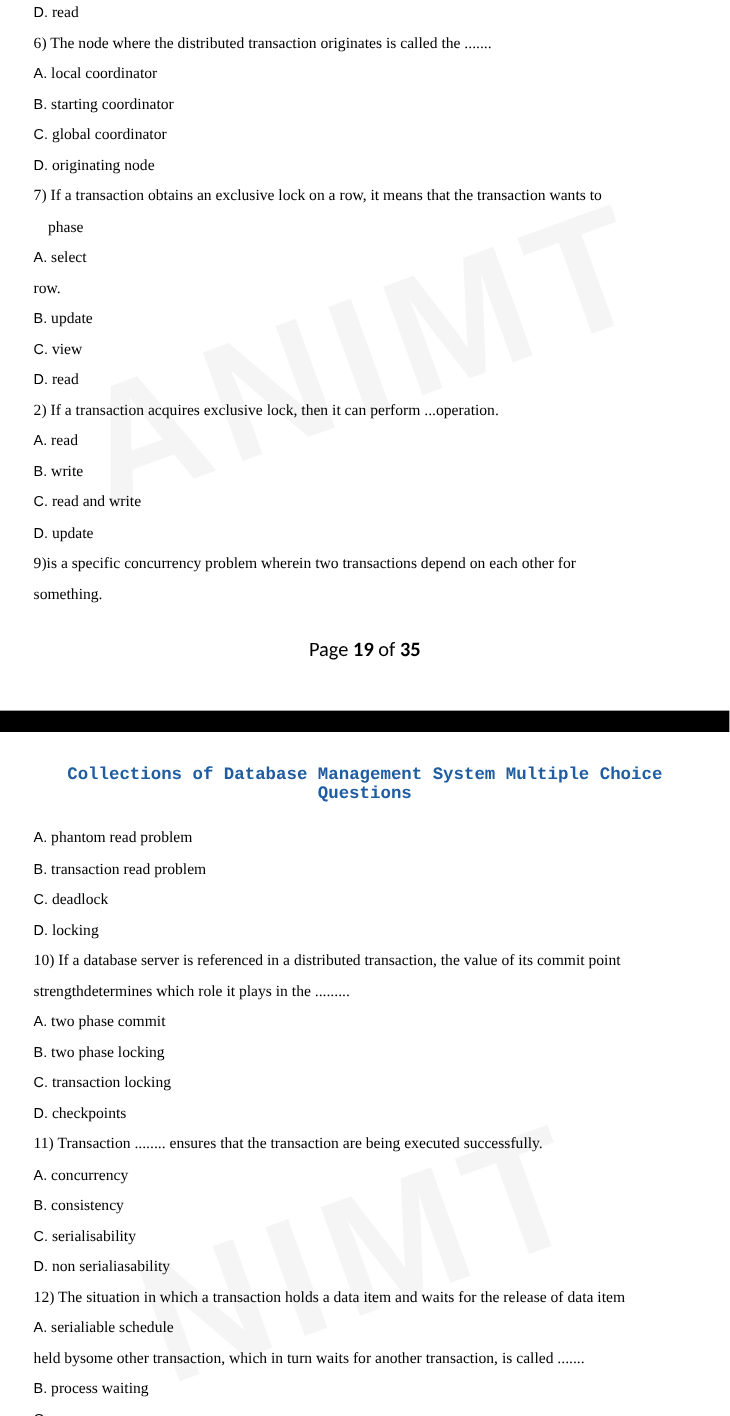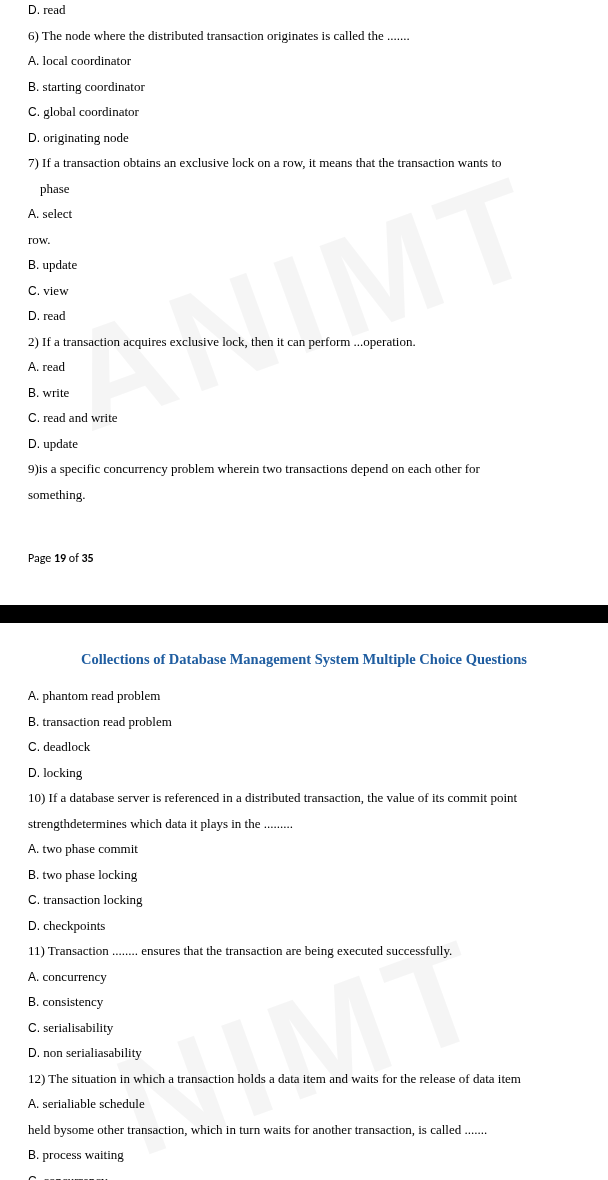--- a/index.html
+++ b/index.html
@@ -32,37 +32,37 @@
     line-height: 1.5;
     margin-bottom: 6px;
     position: relative;
     z-index: 1;
   }
   .option-label {
     font-family: Arial, sans-serif;
     font-size: 12px;
   }
   .page-num {
-    text-align: left;
+    text-align: center;
     font-family: Calibri, Arial, sans-serif;
-    font-size: 12px;
-    margin-top: 47px;
+    font-size: 17px;
+    margin-top: 27px;
     margin-bottom: 20px;
     position: relative;
     z-index: 1;
   }
   .page-num b { font-weight: bold; }
   .separator {
     height: 18px;
     background: #000;
     width: 100%;
   }
   .title {
     color: #1f5da0;
-    font-family: Liberation Serif, serif;
+    font-family: Liberation Mono, monospace;
     font-weight: bold;
     font-size: 14.5px;
     text-align: center;
     margin: 28px 0 18px 0;
     position: relative;
     z-index: 1;
   }
   .page2 { padding-top: 0; }
   .indent { padding-left: 12px; }
 </style>
@@ -102,21 +102,21 @@
 
 <div class="page page2">
   <div class="watermark" style="top:70%;">NIMT</div>
   <div class="title">Collections of Database Management System Multiple Choice Questions</div>
   <div id="page2-lines">
       <div class="line"><span class="option-label">A.</span> phantom read problem</div>
       <div class="line"><span class="option-label">B.</span> transaction read problem</div>
       <div class="line"><span class="option-label">C.</span> deadlock</div>
       <div class="line"><span class="option-label">D.</span> locking</div>
       <div class="line">10) If a database server is referenced in a distributed transaction, the value of its commit point</div>
-      <div class="line">strengthdetermines which data it plays in the .........</div>
+      <div class="line">strengthdetermines which role it plays in the .........</div>
       <div class="line"><span class="option-label">A.</span> two phase commit</div>
       <div class="line"><span class="option-label">B.</span> two phase locking</div>
       <div class="line"><span class="option-label">C.</span> transaction locking</div>
       <div class="line"><span class="option-label">D.</span> checkpoints</div>
       <div class="line">11) Transaction ........ ensures that the transaction are being executed successfully.</div>
       <div class="line"><span class="option-label">A.</span> concurrency</div>
       <div class="line"><span class="option-label">B.</span> consistency</div>
       <div class="line"><span class="option-label">C.</span> serialisability</div>
       <div class="line"><span class="option-label">D.</span> non serialiasability</div>
       <div class="line">12) The situation in which a transaction holds a data item and waits for the release of data item</div>

